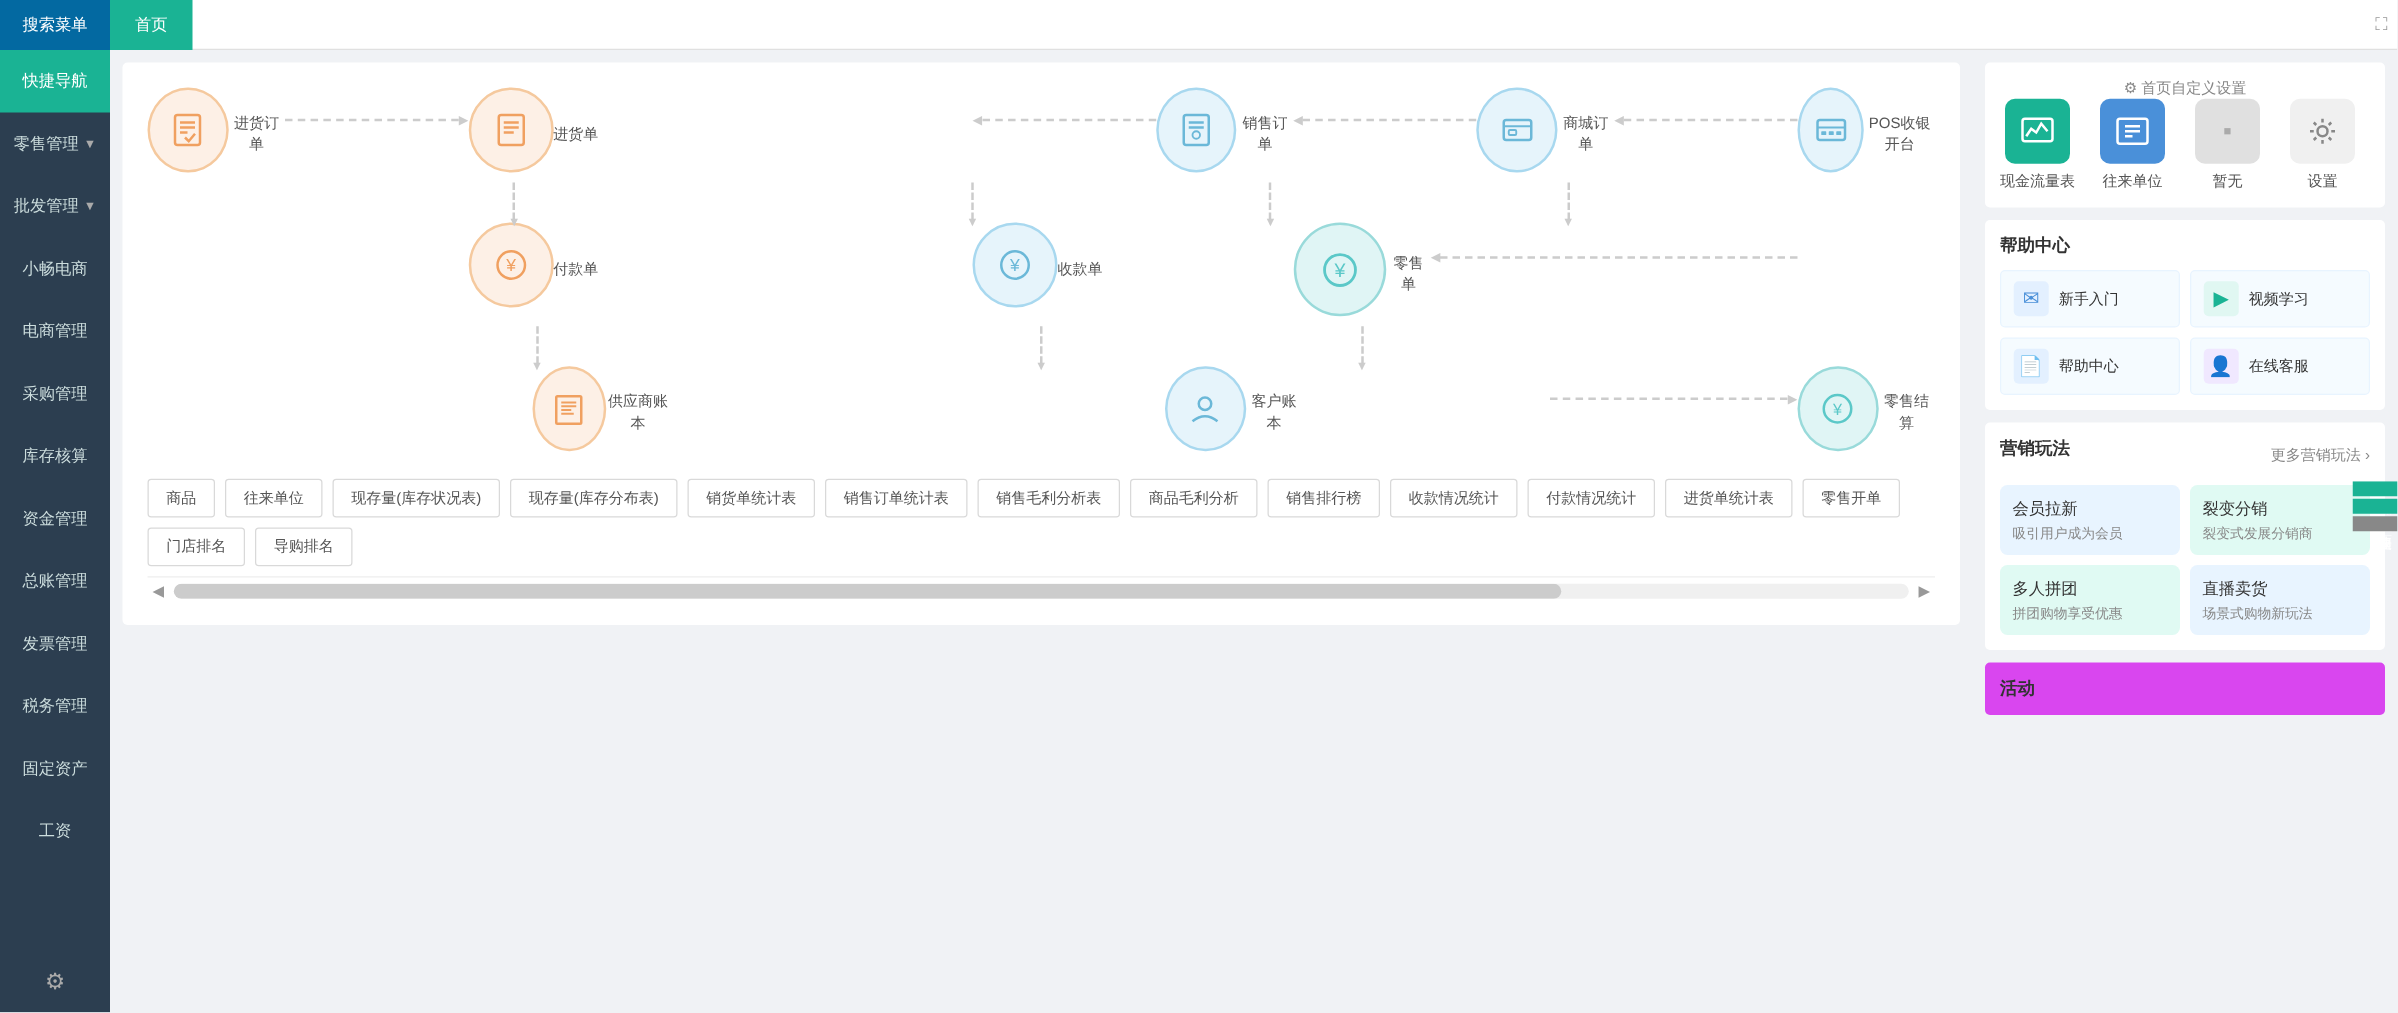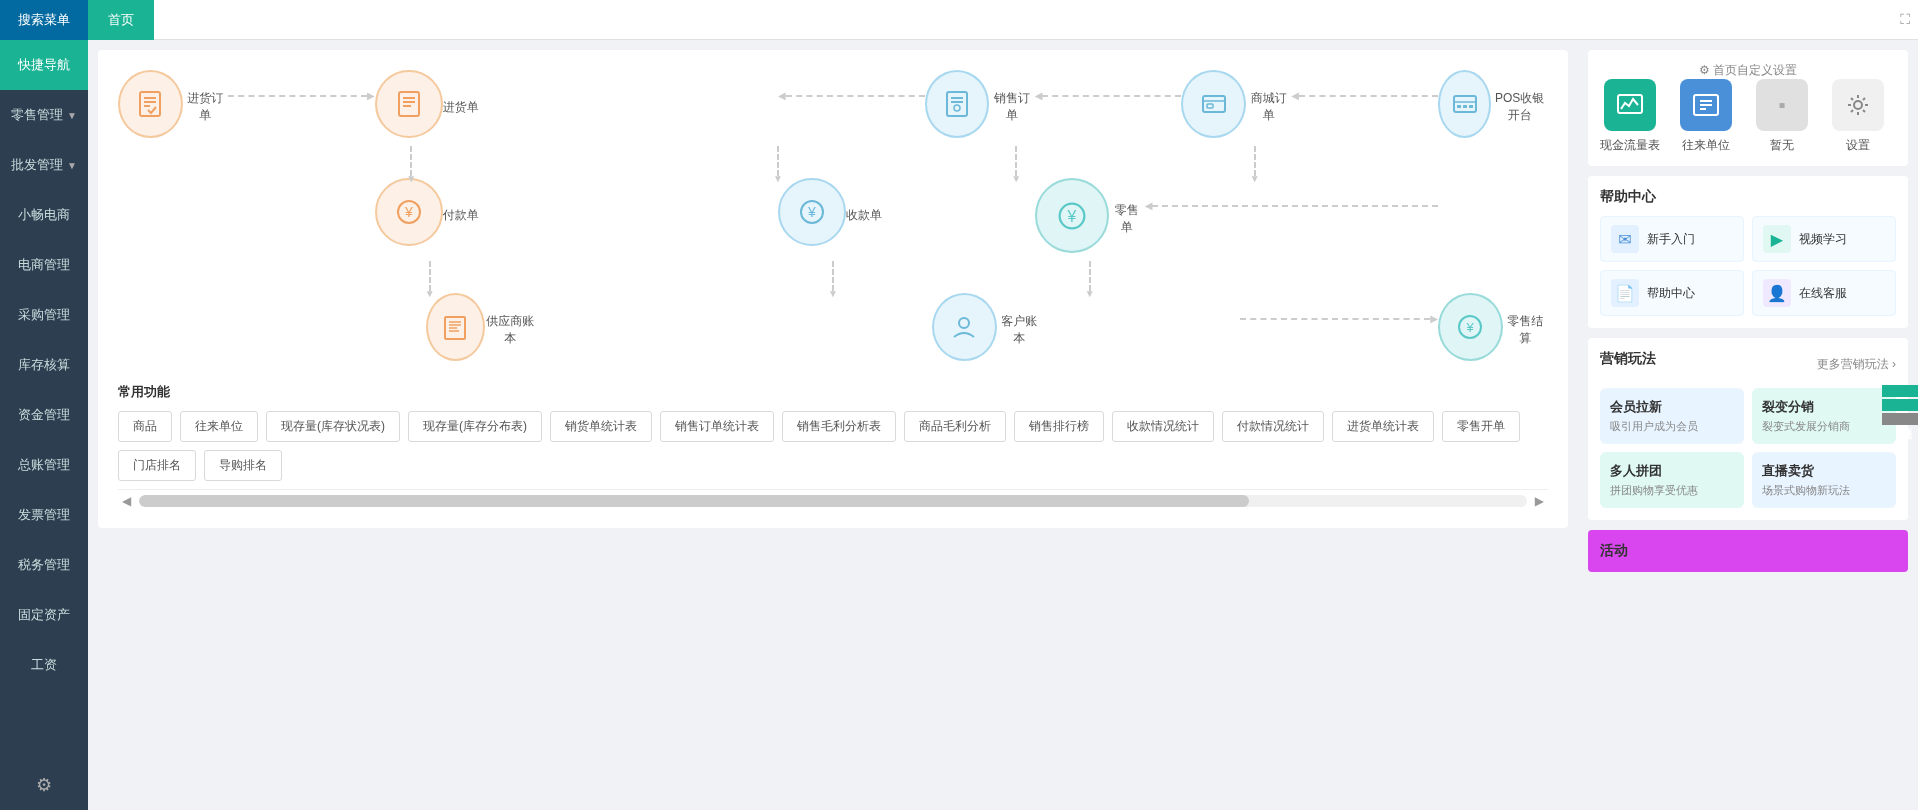--- a/index.html
+++ b/index.html
@@ -80,21 +80,21 @@
     .help-text { font-size: 12px; color: #333; }
 
     
     .marketing-section { background: #fff; border-radius: 4px; padding: 12px; margin-bottom: 10px; }
     .marketing-header { display: flex; justify-content: space-between; align-items: center; margin-bottom: 10px; }
     .more-link { font-size: 12px; color: #888; cursor: pointer; }
     .marketing-grid { display: grid; grid-template-columns: 1fr 1fr; gap: 8px; }
     .marketing-item { padding: 10px; border-radius: 6px; cursor: pointer; }
     .marketing-item.light-blue { background: #e8f4ff; }
     .marketing-item.light-green { background: #e0faf3; }
-    .marketing-item-title { font-size: 13px; font-weight: bold; color: #333; margin-bottom: 3px; }
+    .marketing-item-title { font-size: 13px; font-weight: normal; color: #333; margin-bottom: 3px; }
     .marketing-item-desc { font-size: 11px; color: #888; }
 
     
     .activity-section { background: #d946ef; border-radius: 4px; padding: 12px; }
     .activity-title { font-size: 14px; font-weight: bold; color: #333; }
 
     
     .floating-btns { position: fixed; right: 0; top: 50%; transform: translateY(-50%); display: flex; flex-direction: column; gap: 2px; z-index: 100; }
     .float-btn { width: 36px; padding: 6px 4px; background: #1ab394; color: #fff; font-size: 11px; text-align: center; cursor: pointer; line-height: 1.4; writing-mode: vertical-rl; }
     .float-btn.green { background: #1ab394; }
@@ -426,21 +426,20 @@
                 </div>
                 <span class="flow-label">零售结算</span>
               </div>
             </div>
 
           </div>
 
         </div>
 
         <div class="common-func">
-          <div class="common-func-title">常用功能</div>
           <div class="func-grid" id="func-grid">
               <button class="func-btn">商品</button>
               <button class="func-btn">往来单位</button>
               <button class="func-btn">现存量(库存状况表)</button>
               <button class="func-btn">现存量(库存分布表)</button>
               <button class="func-btn">销货单统计表</button>
               <button class="func-btn">销售订单统计表</button>
               <button class="func-btn">销售毛利分析表</button>
               <button class="func-btn">商品毛利分析</button>
               <button class="func-btn">销售排行榜</button>

